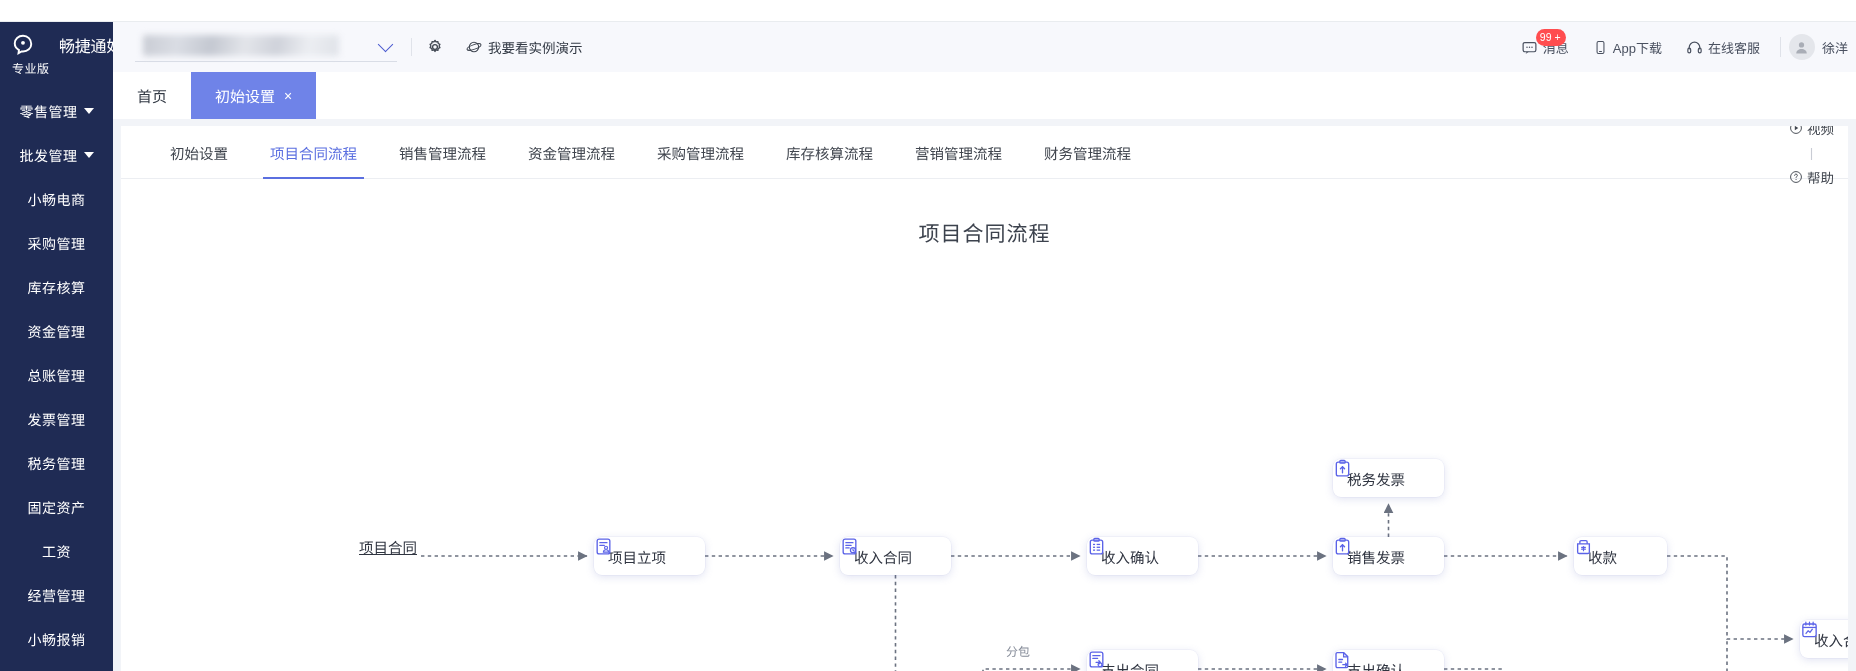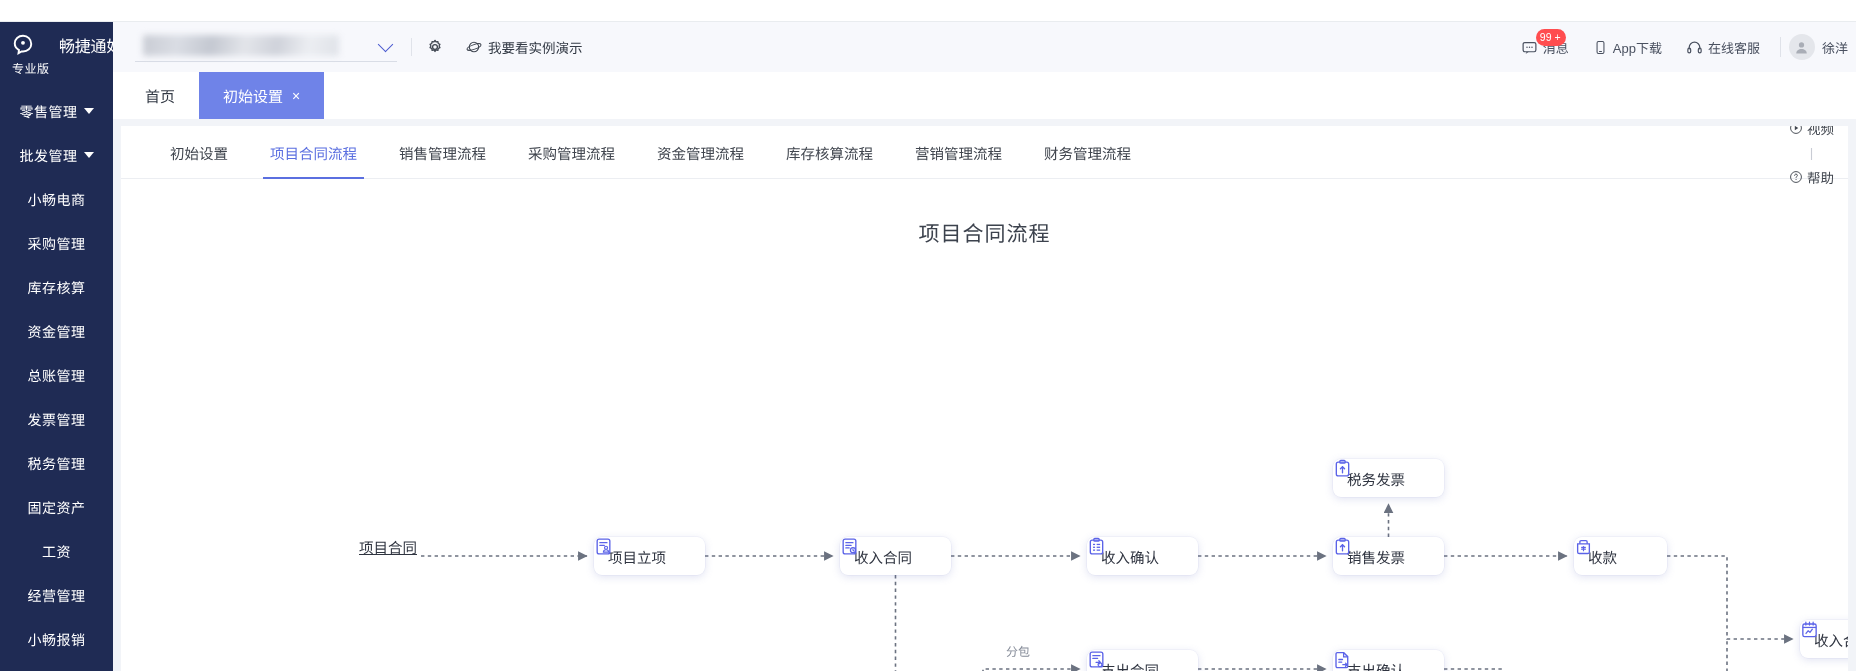--- a/index.html
+++ b/index.html
@@ -101,21 +101,20 @@
     width: 26px; height: 26px; border-radius: 50%;
     background: #e4e6eb; display: flex; align-items: center;
     justify-content: center; margin-right: 7px;
   }
   .user-name { color: #4a5160; font-size: 13px; }
 
   
   .tabbar {
     position: absolute; left: 113px; top: 72px; width: 1743px; height: 47px;
     background: #ffffff; display: flex; align-items: stretch;
-    padding-left: 8px;
   }
   .tab {
     display: flex; align-items: center; justify-content: center;
     padding: 0 24px; font-size: 15px; color: #333a45; cursor: pointer;
   }
   .tab.active {
     background: #6f83e8; color: #ffffff; gap: 9px;
   }
   .tab-close {
     font-size: 14px; color: #ffffff; cursor: pointer; line-height: 1;
@@ -306,22 +305,22 @@
       <span class="tab-close">×</span>
     </div>
   </div>
 
 <div class="content">
   <div class="panel">
     <div class="subnav">
       <div class="subnav-item">初始设置</div>
         <div class="subnav-item active">项目合同流程</div>
         <div class="subnav-item">销售管理流程</div>
+        <div class="subnav-item">资金管理流程</div>
         <div class="subnav-item">采购管理流程</div>
-        <div class="subnav-item">资金管理流程</div>
         <div class="subnav-item">库存核算流程</div>
         <div class="subnav-item">营销管理流程</div>
         <div class="subnav-item">财务管理流程</div>
         <div class="subnav-right">
         <span class="sn-link">
           <svg width="14" height="14" viewBox="0 0 24 24">
             <circle cx="12" cy="12" r="9.3" fill="none" stroke="#41464f" stroke-width="1.6"></circle>
             <path d="M10 8.3l6 3.7-6 3.7z" fill="#41464f"></path>
           </svg>
           <span>视频</span>

